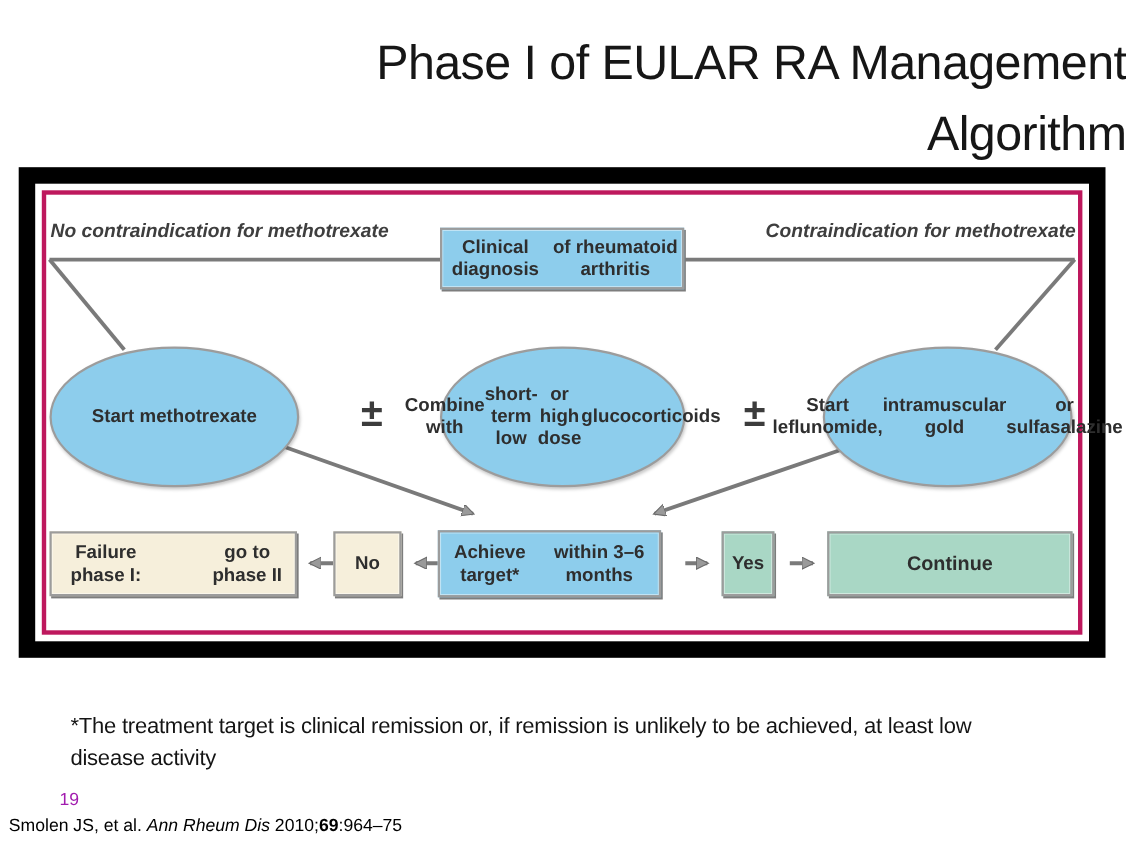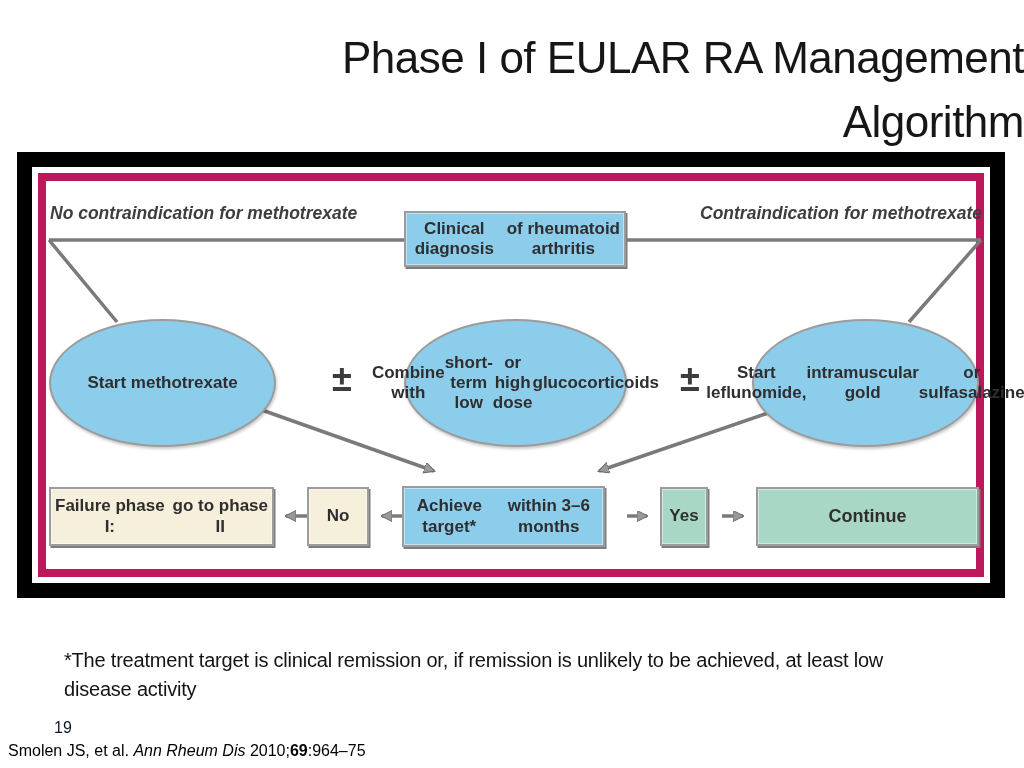--- a/index.html
+++ b/index.html
@@ -17,21 +17,21 @@
   }
   .title span { display:block; }
 
   
   .frame {
     position:absolute; left:17px; top:152px; width:988px; height:446px;
     border:15px solid #000; background:#fff;
   }
   .frame-inner {
     position:absolute; left:6px; top:6px; right:6px; bottom:6px;
-    border:8px solid #be185d; background:#fff;padding-left:16px;
+    border:4px solid #be185d; background:#fff;padding-left:16px;
   }
   .canvas { position:absolute; left:0; top:0; width:938px; height:396px; }
   .connectors { position:absolute; left:0; top:0; width:938px; height:396px; pointer-events:none; }
 
   
   .lbl {
     position:absolute; top:22px; font-style:italic; font-weight:bold;
     font-size:17.5px; color:#3e3e3e; white-space:nowrap;
   }
   .lbl-left  { left:4px; }
@@ -52,39 +52,39 @@
     box-shadow: 1px 2px 3px rgba(0,0,0,.22);
   }
   .blue  { background:var(--box-blue,#8dcdec); }
   .green { background:var(--box-green,#a9d7c5); }
   .cream { background:var(--box-cream,#f6efdb); }
 
   .n-diagnosis { left:358px; top:30px;  width:222px; height:56px; }
   .e-left      { left:3px;   top:138px; width:227px; height:128px; }
   .e-center    { left:358px; top:138px; width:223px; height:128px; }
   .e-right     { left:706px; top:138px; width:227px; height:128px; }
-  .n-failure   { left:3px;   top:306px; width:225px; height:59px; }
+  .n-failure   { left:3px;   top:306px; width:225px; height:59px;gap:36px; }
   .n-no        { left:261px; top:306px; width:62px;  height:59px;justify-content:center; }
   .n-achieve   { left:356px; top:305px; width:203px; height:61px; }
   .n-yes       { left:614px; top:306px; width:48px;  height:59px; }
   .n-continue  { left:710px; top:306px; width:223px; height:59px; font-size:18px; }
 
   .pm {
     position:absolute; top:176px; width:40px; text-align:center;
     font-size:36px; font-weight:bold; color:#3c3c3c; line-height:44px;
   }
   .pm1 { left:276px; }
   .pm2 { left:624px; }
 
   
   .footnote {
     position:absolute; left:64px; top:646px; width:910px;
     font-size:20px; line-height:29px; color:#141414; letter-spacing:-0.2px;
   }
-  .pagenum  { position:absolute; left:54px; top:719px; font-size:16px; color:#0f172a; }
+  .pagenum  { position:absolute; left:54px; top:719px; font-size:16px; color:#a21caf; }
   .citation { position:absolute; left:8px;  top:742px; font-size:16px; color:#000; }
   .citation .it { font-style:italic; }
   .citation .bd { font-weight:bold; }
 </style>
 </head>
 <body>
 
 <div class="slide">
 
   <h1 class="title">

